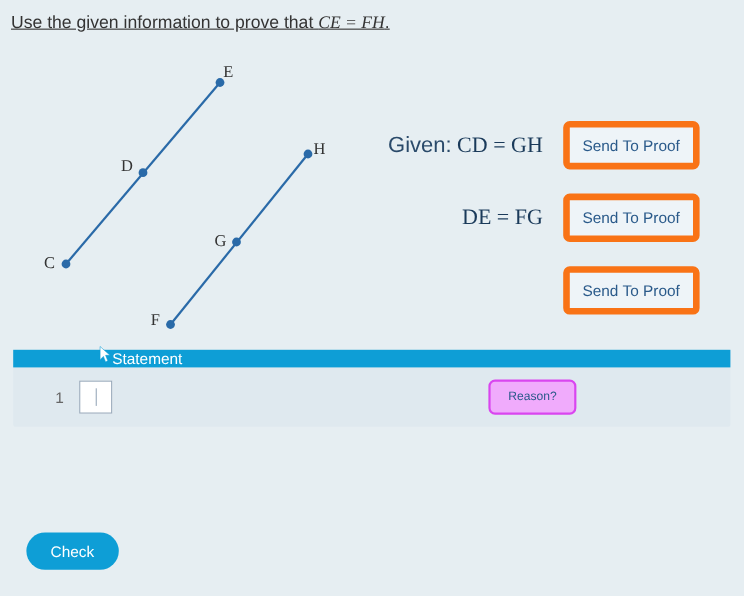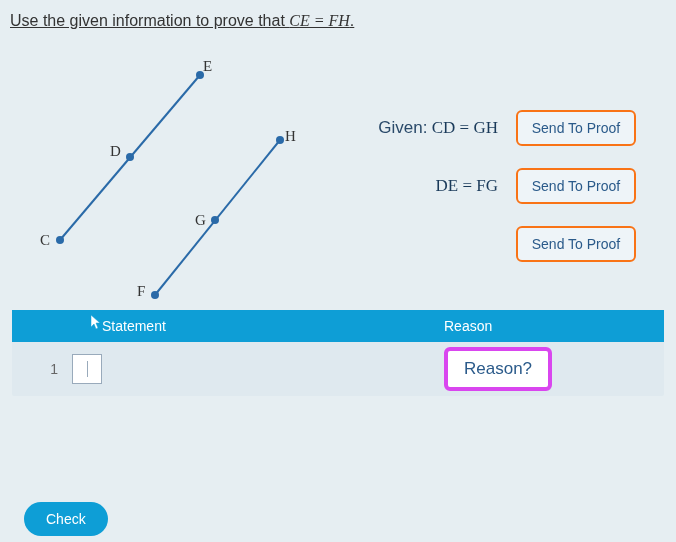--- a/index.html
+++ b/index.html
@@ -43,46 +43,46 @@
   .fact-row {
     display: flex;
     align-items: center;
     justify-content: flex-end;
     gap: 18px;
     margin-bottom: 22px;
     padding-right: 30px;
   }
   .fact-text {
     font-family: Georgia, serif;
-    font-size: 17px;
+    font-size: 20px;
     color: #1a3a5a;
     text-align: right;
   }
   .fact-text .lbl { font-family: -apple-system, Arial, sans-serif; color:#2a4a6a; }
   .send-btn {
-    border: 2px solid #f97316;
+    border: 6px solid #f97316;
     background: #eef4f8;
     color: #2a5a8a;
     border-radius: 6px;
     padding: 8px 12px;
     font-size: 14px;
     cursor: pointer;
     min-width: 120px;
     text-align: center;
   }
   .table-area {
     margin: 10px 12px 0 12px;
     background: #dfe9ef;
     border-radius: 2px;
   }
   .table-header {
     background: #0e9ed6;
     color: #fff;
     display: flex;
-    height: 32px;
+    height: 16px;
     align-items: center;
   }
   .th-stmt {
     padding-left: 90px;
     flex: 1;
     font-size: 14px;
     position: relative;
   }
   .cursor-icon {
     position: absolute;
@@ -118,32 +118,32 @@
     content:"";
     position:absolute;
     left:50%; top:6px; bottom:6px;
     width:1px; background:#9ab;
   }
   .reason-cell {
     margin-left: auto;
     width: 220px;
   }
   .reason-btn {
-    border: 4px solid #d946ef;
-    background: #ffffff;
+    border: 2px solid #d946ef;
+    background: #f0abfc;
     color: #2a5a8a;
     border-radius: 6px;
     padding: 8px 16px;
-    font-size: 17px;
+    font-size: 11px;
     cursor: pointer;
   }
   .check-btn {
     position: absolute;
     left: 24px;
-    bottom: 6px;
+    bottom: 24px;
     background: #0e9ed6;
     color: #fff;
     border: none;
     border-radius: 18px;
     padding: 9px 22px;
     font-size: 14px;
     cursor: pointer;
   }
 </style>
 </head>
@@ -195,21 +195,20 @@
 </div>
 
 <div class="table-area">
   <div class="table-header">
     <div class="th-stmt">
       <svg class="cursor-icon" viewBox="0 0 12 16">
         <path d="M1 1 L1 13 L4 10 L6 15 L8 14 L6 9 L10 9 Z" fill="#fff" stroke="#0e9ed6" stroke-width="0.5"></path>
       </svg>
       <span>Statement</span>
     </div>
-    <div class="th-reason">Reason</div>
   </div>
   <div class="table-row">
     <div class="row-num">1</div>
     <div class="stmt-input"></div>
     <div class="reason-cell">
       <button class="reason-btn">Reason?</button>
     </div>
   </div>
 </div>
 

